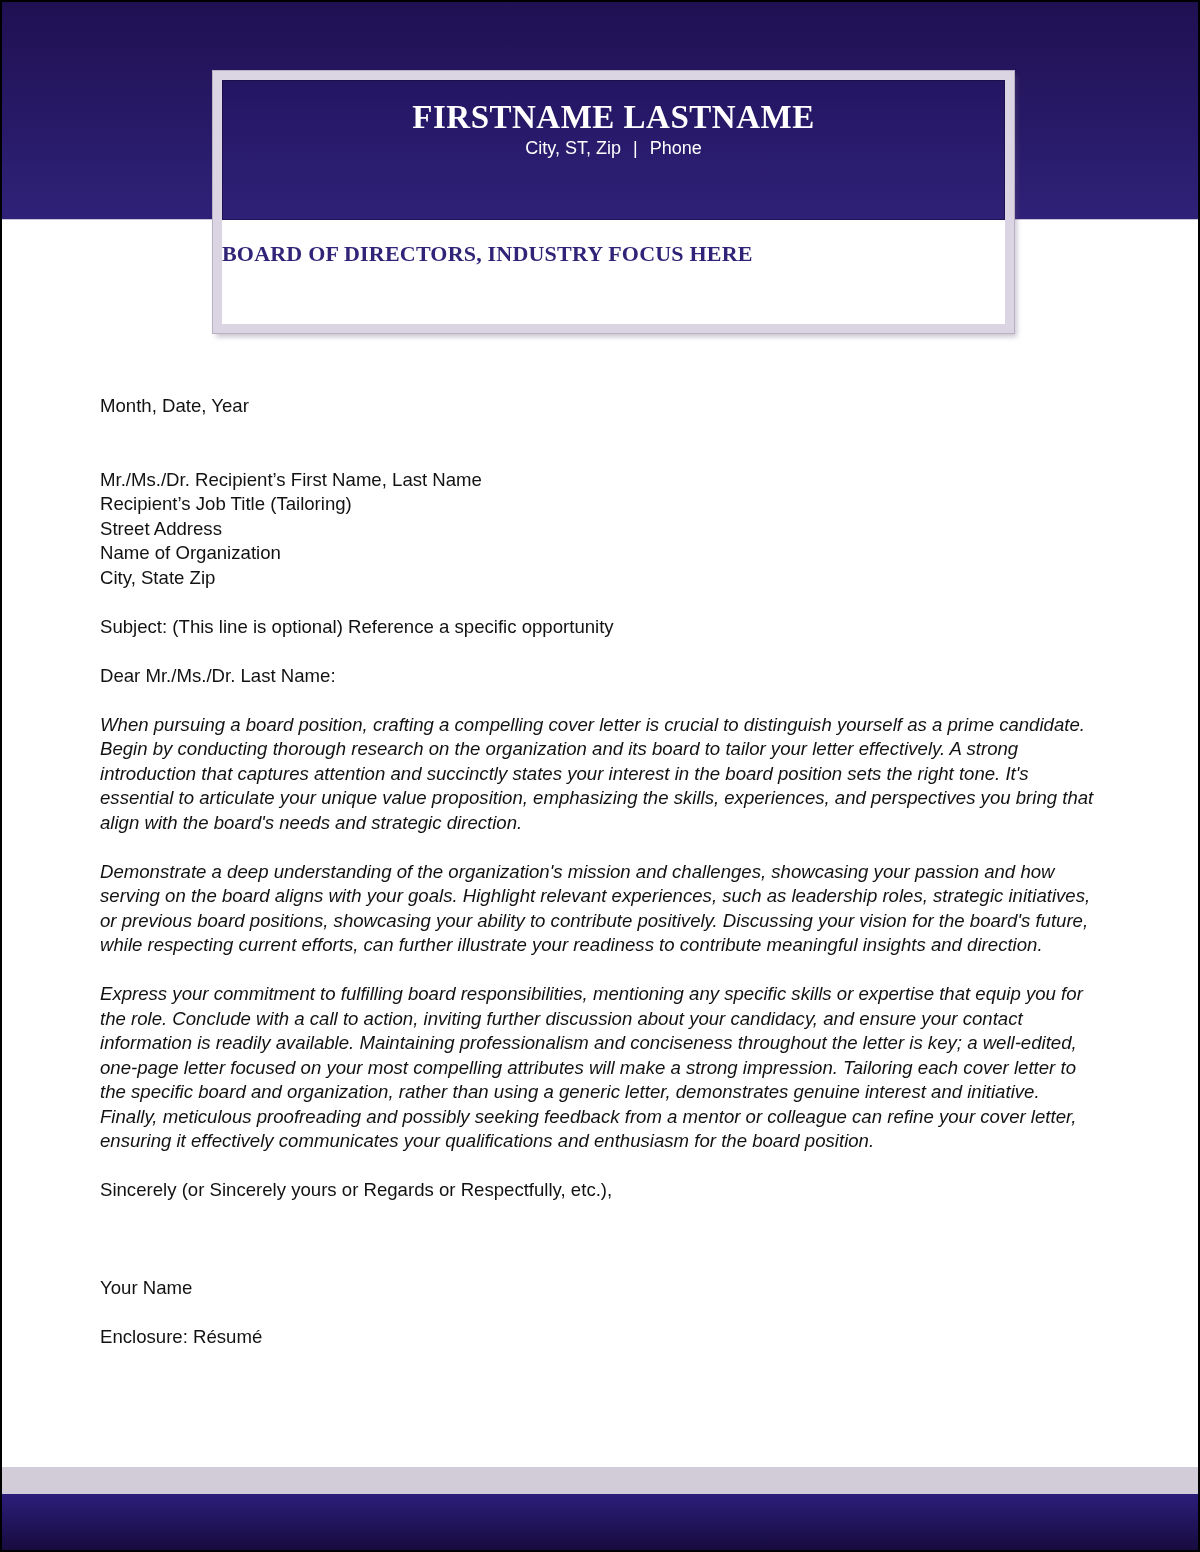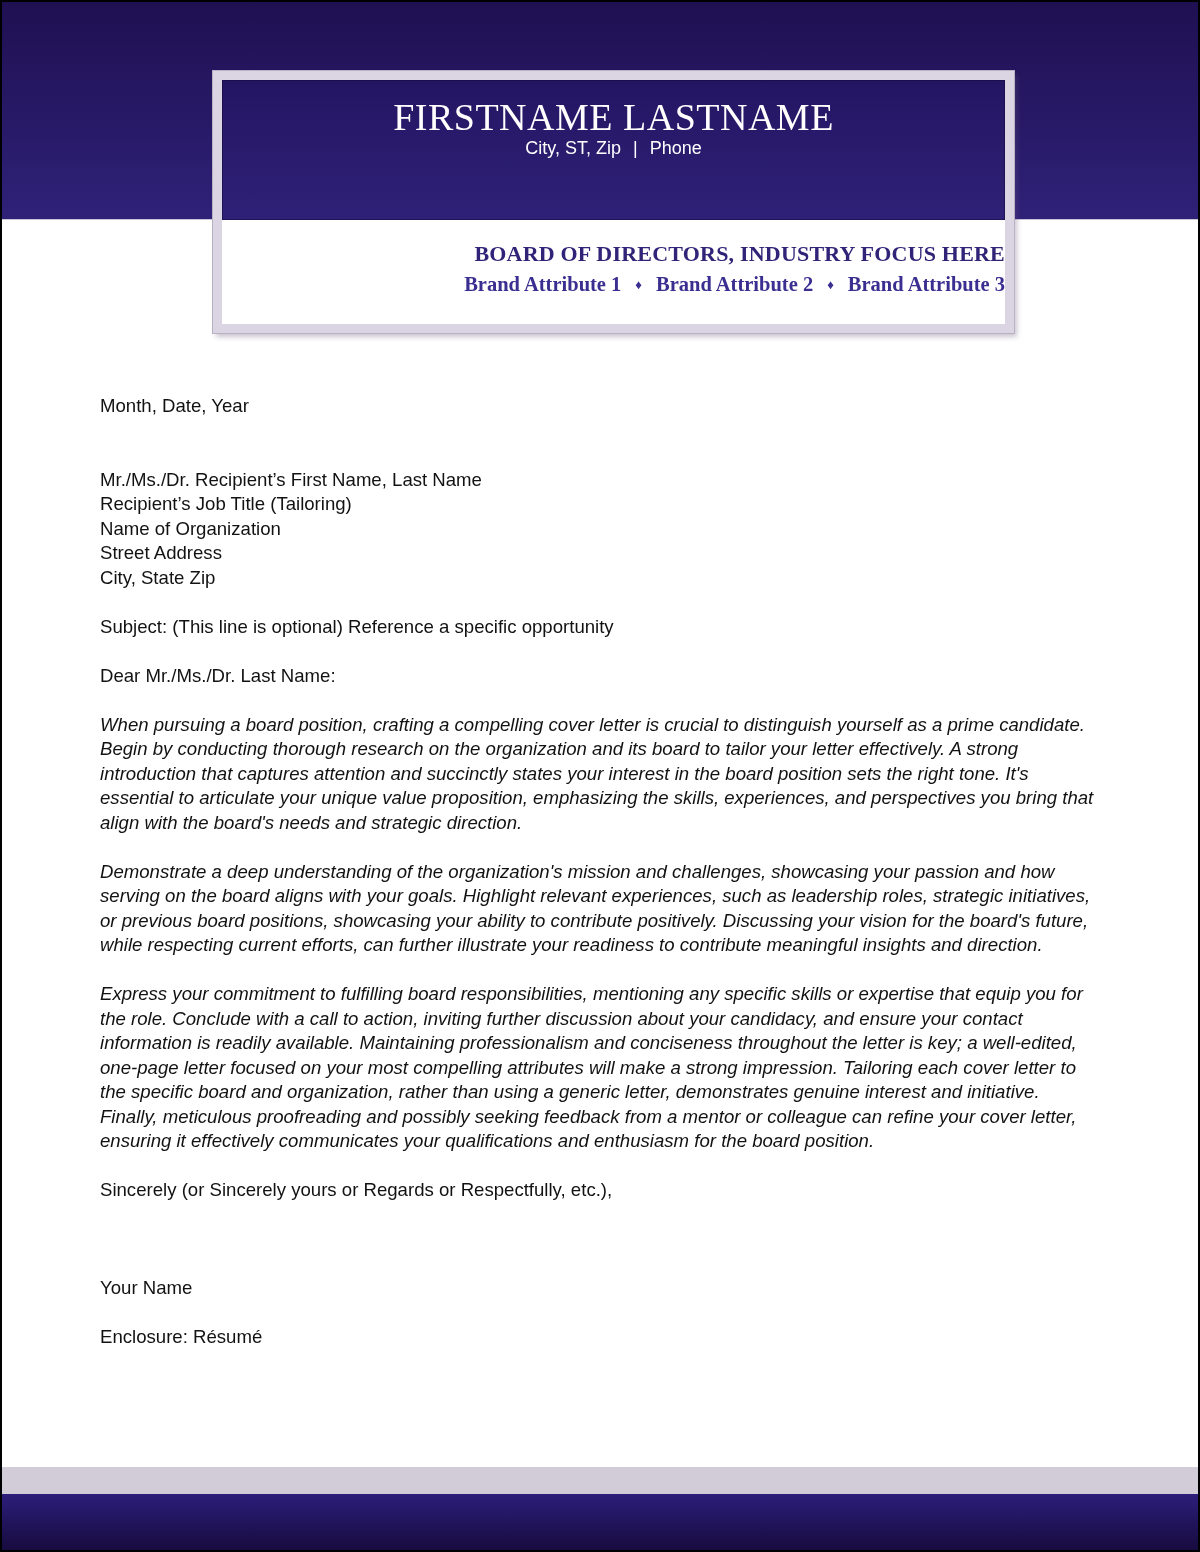--- a/index.html
+++ b/index.html
@@ -42,36 +42,36 @@
   .card-top {
     height: 140px;
     background: linear-gradient(180deg, #241563 0%, #2f2177 100%);
     box-shadow: inset 0 0 0 1px rgba(20, 10, 60, 0.55);
     color: #ffffff;
     text-align: center;
     padding-top: 17px;
   }
   .person-name {
     font-family: "Liberation Serif", serif;
-    font-weight: normal;
-    font-size: 38px;
+    font-weight: bold;
+    font-size: 33px;
     line-height: 40px;
     letter-spacing: 0.5px;
     white-space: nowrap;
   }
   .contact-line {
     font-size: 18px;
     line-height: 23.5px;
     font-weight: 400;
   }
   .contact-line .pipe-1 { margin: 0 12px; font-weight: 300; }
   .contact-line .pipe-2 { margin: 0 7px; font-weight: 300; }
   .card-bottom {
     background: #ffffff;
-    text-align: right;
+    text-align: left;
     padding-top: 21px;
     font-family: "Liberation Serif", serif;
     font-weight: bold;
   }
   .board-title {
     font-size: 22px;
     line-height: 26px;
     color: var(--c-title_navy, #312377);
     letter-spacing: 0.2px;
   }
@@ -133,34 +133,31 @@
 
   <div class="identity-card">
     <div class="card-top">
       <div class="person-name">FIRSTNAME LASTNAME</div>
       <div class="contact-line">
         <span>City, ST, Zip</span><span class="pipe-1">|</span><span>Phone</span>
       </div>
     </div>
     <div class="card-bottom">
       <div class="board-title">BOARD OF DIRECTORS, INDUSTRY FOCUS HERE</div>
-      <div class="brand-line">
-        <span>Brand Attribute 1</span><span class="diamond-icon">♦</span><span>Brand Attribute 2</span><span class="diamond-icon">♦</span><span>Brand Attribute 3</span>
-      </div>
     </div>
   </div>
 
   <div class="letter">
     <p class="date-line">Month, Date, Year</p>
 
     <div class="recipient-block">
       <p>Mr./Ms./Dr. Recipient’s First Name, Last Name</p>
       <p>Recipient’s Job Title (Tailoring)</p>
+      <p>Street Address</p>
       <p>Name of Organization</p>
-      <p>Street Address</p>
       <p>City, State Zip</p>
     </div>
 
     <p class="subject-line">Subject: (This line is optional) Reference a specific opportunity</p>
     <p class="salutation">Dear Mr./Ms./Dr. Last Name:</p>
 
     <p class="body-paragraph">When pursuing a board position, crafting a compelling cover letter is crucial to distinguish yourself as a prime candidate. Begin by conducting thorough research on the organization and its board to tailor your letter effectively. A strong introduction that captures attention and succinctly states your interest in the board position sets the right tone. It's essential to articulate your unique value proposition, emphasizing the skills, experiences, and perspectives you bring that align with the board's needs and strategic direction.</p>
     <p class="body-paragraph">Demonstrate a deep understanding of the organization's mission and challenges, showcasing your passion and how serving on the board aligns with your goals. Highlight relevant experiences, such as leadership roles, strategic initiatives, or previous board positions, showcasing your ability to contribute positively. Discussing your vision for the board's future, while respecting current efforts, can further illustrate your readiness to contribute meaningful insights and direction.</p>
     <p class="body-paragraph">Express your commitment to fulfilling board responsibilities, mentioning any specific skills or expertise that equip you for the role. Conclude with a call to action, inviting further discussion about your candidacy, and ensure your contact information is readily available. Maintaining professionalism and conciseness throughout the letter is key; a well-edited, one-page letter focused on your most compelling attributes will make a strong impression. Tailoring each cover letter to the specific board and organization, rather than using a generic letter, demonstrates genuine interest and initiative. Finally, meticulous proofreading and possibly seeking feedback from a mentor or colleague can refine your cover letter, ensuring it effectively communicates your qualifications and enthusiasm for the board position.</p>
 

